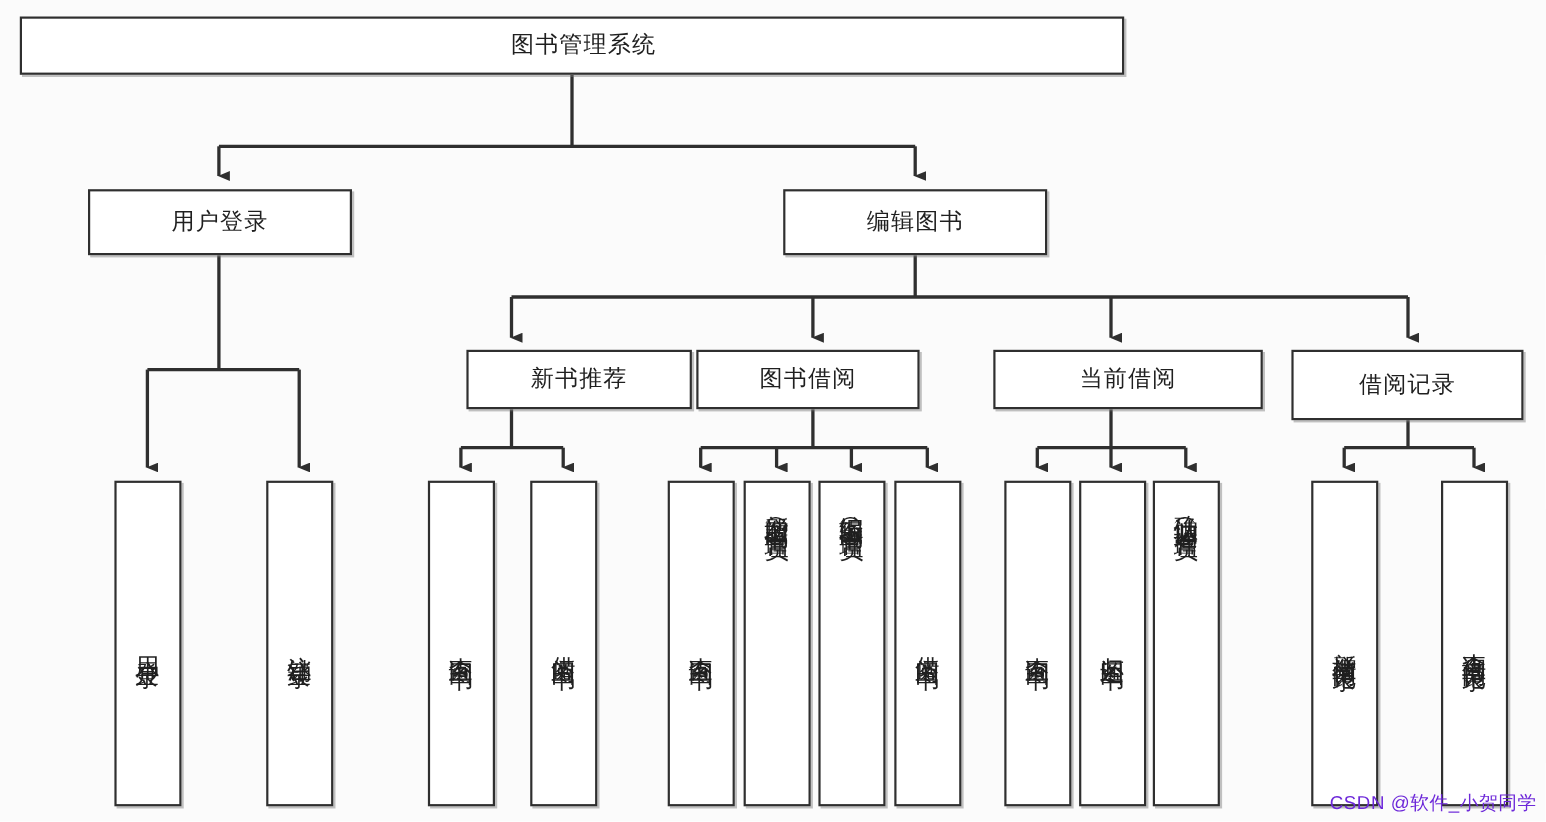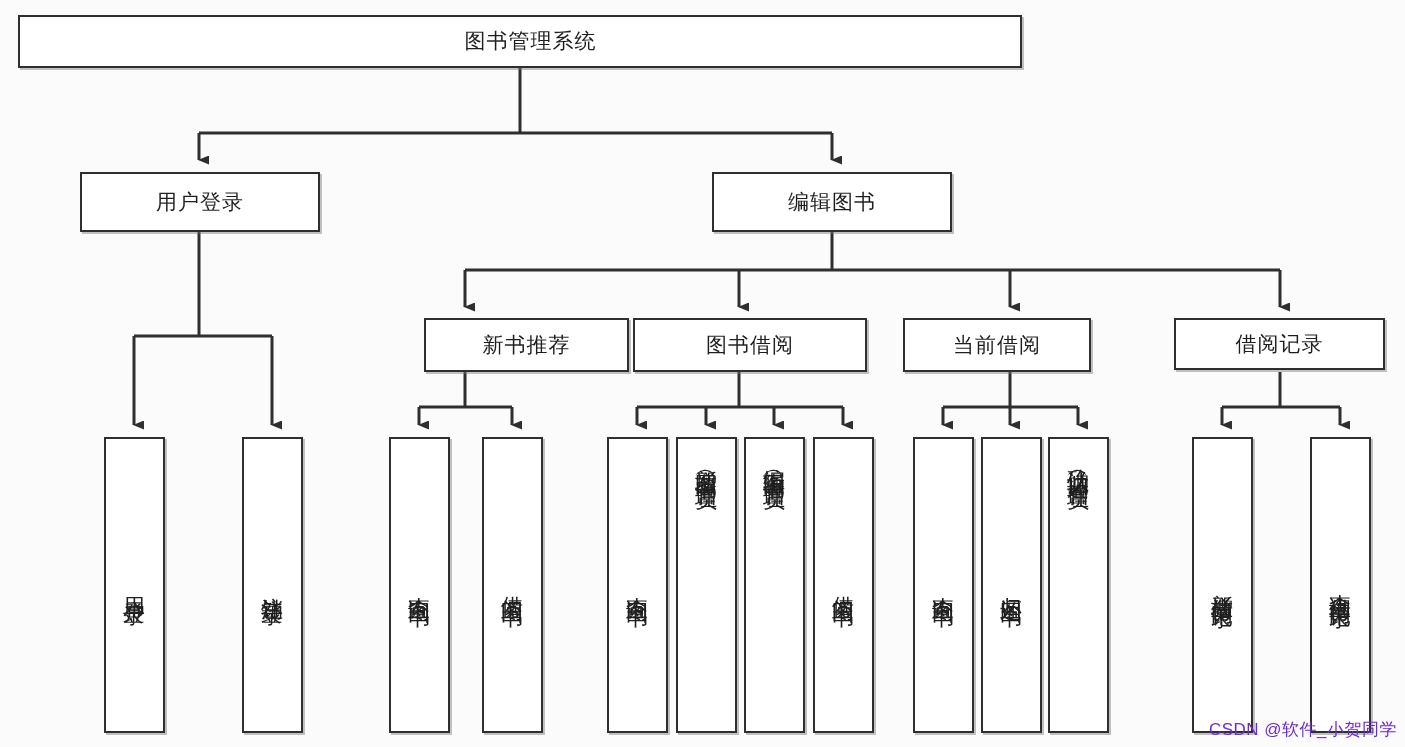--- a/index.html
+++ b/index.html
@@ -132,27 +132,27 @@
   <div class="node" style="left:80px; top:172px; width:240px; height:60px;">
     <span class="label">用户登录</span>
   </div>
   <div class="node" style="left:712px; top:172px; width:240px; height:60px;">
     <span class="label">编辑图书</span>
   </div>
 
   <div class="node" style="left:377px; top:318px; width:205px; height:54px;margin-left:47px;">
     <span class="label">新书推荐</span>
   </div>
-  <div class="node" style="left:633px; top:318px; width:234px; height:54px;">
+  <div class="node" style="left:633px; top:318px; width:203px; height:54px;">
     <span class="label">图书借阅</span>
   </div>
-  <div class="node" style="left:903px; top:318px; width:188px; height:54px;align-items:center;">
+  <div class="node" style="left:903px; top:318px; width:245px; height:54px;align-items:center;">
     <span class="label">当前借阅</span>
   </div>
-  <div class="node" style="left:1174px; top:318px; width:211px; height:52px;">
+  <div class="node" style="left:1174px; top:318px; width:211px; height:64px;">
     <span class="label">借阅记录</span>
   </div>
 
   <div class="node leaf centered" style="left:104px; top:437px; width:61px; height:296px;">
     <span class="label">用户登录</span>
   </div>
   <div class="node leaf centered" style="left:242px; top:437px; width:61px; height:296px;">
     <span class="label">注销登录</span>
   </div>
 

